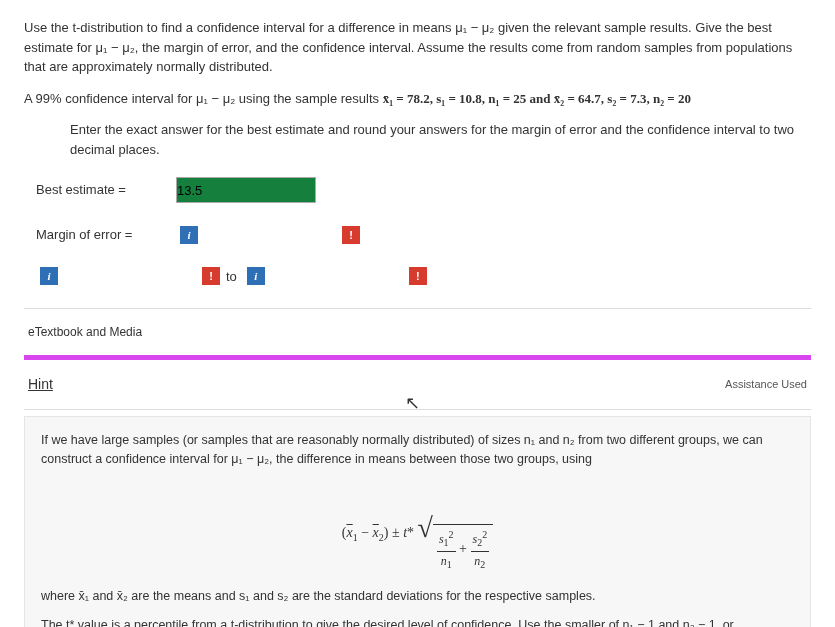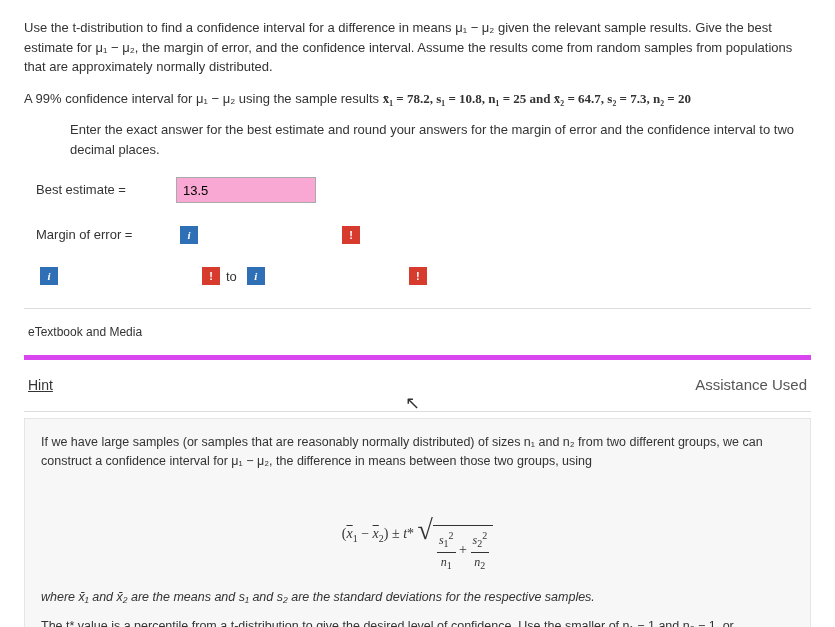--- a/index.html
+++ b/index.html
@@ -37,24 +37,24 @@
       margin-bottom: 22px;
       font-size: 13px;
       margin-left: 12px;
     }
     .answer-label {
       width: 140px;
     }
     .text-input {
       border: 1px solid #aaa;
       height: 26px;
-      padding: 2px 6px;
+      padding: 2px 0;
       font-size: 13px;
       width: 140px;
-      background: #f9a8d4;
+      background: #15803d;
     }
     .info-icon {
       display: inline-flex;
       align-items: center;
       justify-content: center;
       width: 18px;
       height: 18px;
       background: #2f6fb5;
       color: #fff;
       font-size: 11px;
@@ -101,21 +101,21 @@
       padding: 14px 4px 14px 4px;
       border-bottom: 1px solid #ddd;
     }
     .hint-label {
       font-size: 14px;
       text-decoration: underline;
       cursor: pointer;
       text-align: center;
     }
     .assist {
-      font-size: 15px;
+      font-size: 11px;
       color: #555;
       margin-left: 18px;
     }
     .hint-body {
       background: #f7f7f7;
       border: 1px solid #e5e5e5;
       padding: 14px 16px;
       margin-top: 6px;
       font-size: 12.5px;
       line-height: 1.55;
@@ -240,19 +240,19 @@
           </span>
           +
           <span class="frac">
             <span class="num"><span class="ital">s</span><span class="sub">2</span><span class="sup">2</span></span>
             <span class="den"><span class="ital">n</span><span class="sub">2</span></span>
           </span>
         </span>
       </span>
     </div>
 
-    <p style="margin-bottom:10px;font-style:italic;">where x̄₁ and x̄₂ are the means and s₁ and s₂ are the standard deviations for the respective samples.</p>
+    <p style="margin-bottom:10px;">where x̄₁ and x̄₂ are the means and s₁ and s₂ are the standard deviations for the respective samples.</p>
     <p>The t* value is a percentile from a t-distribution to give the desired level of confidence. Use the smaller of n₁ − 1 and n₂ − 1, or technology, to give the degrees of freedom.</p>
   </div>
 
 </div>
 
 <div class="cursor-arrow">↖</div>
 
 </body></html>

